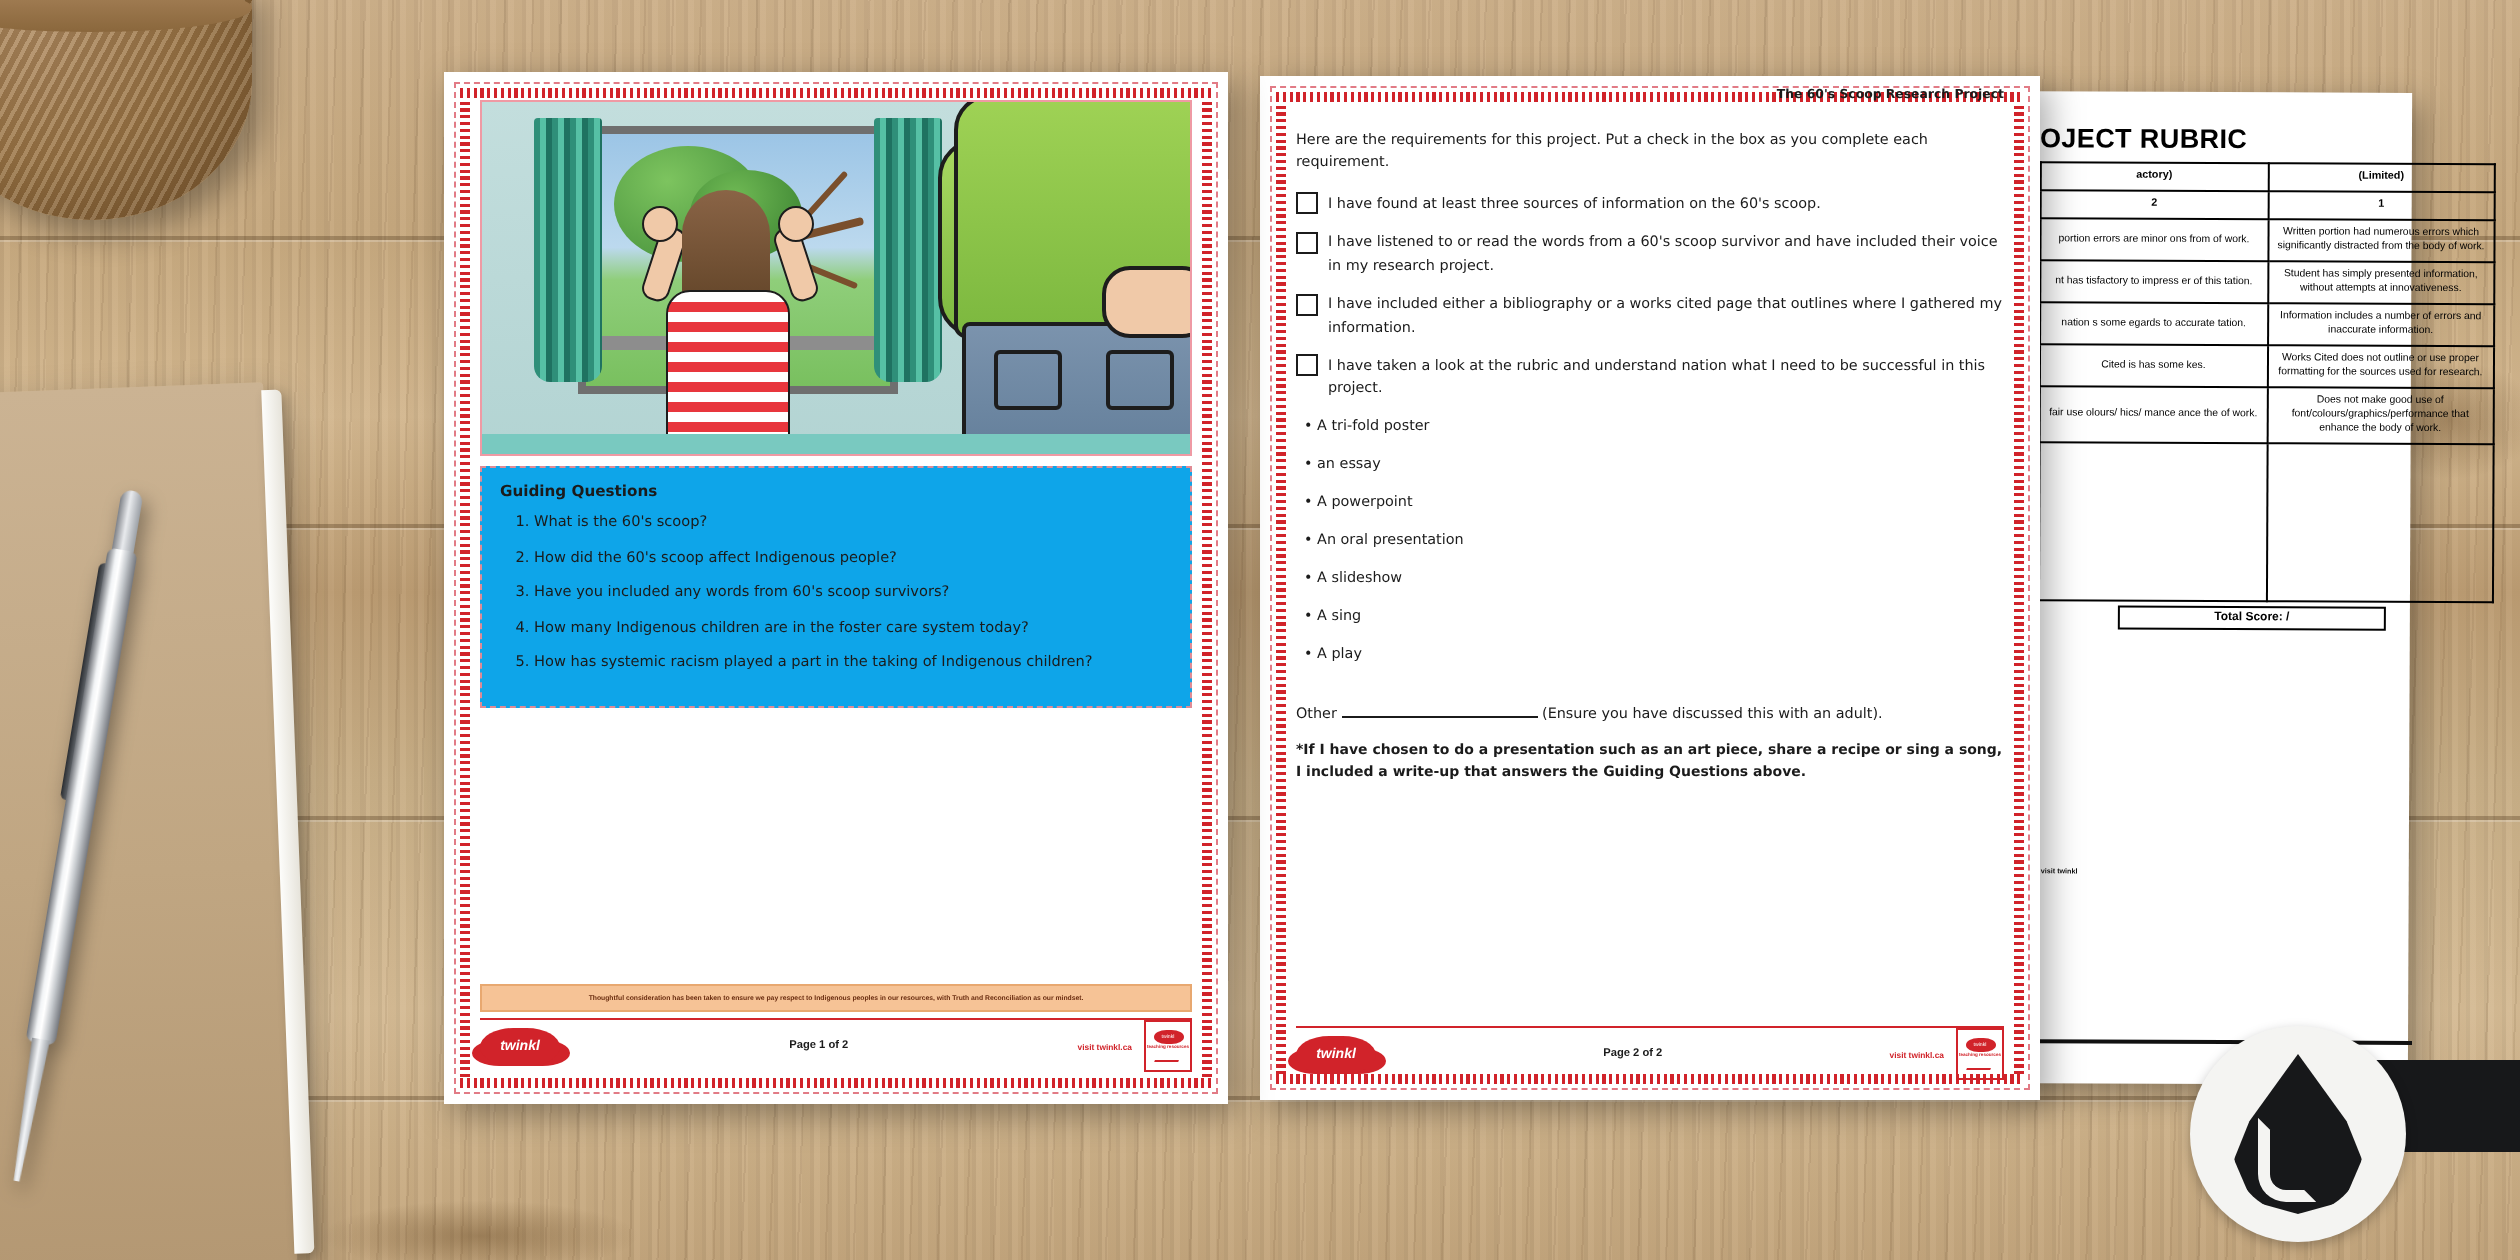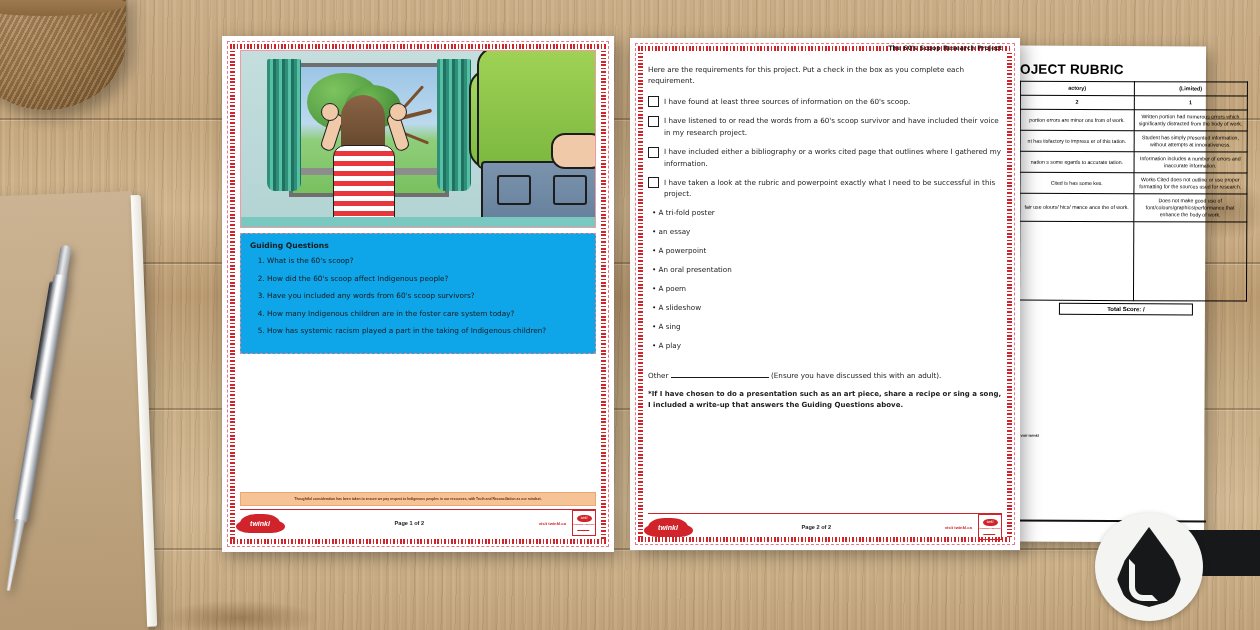--- a/index.html
+++ b/index.html
@@ -241,28 +241,27 @@
     <div class="chk-row">
       <span class="chk"></span>
       <span class="chk-t">I have listened to or read the words from a 60's scoop survivor and have included their voice in my research project.</span>
     </div>
     <div class="chk-row">
       <span class="chk"></span>
       <span class="chk-t">I have included either a bibliography or a works cited page that outlines where I gathered my information.</span>
     </div>
     <div class="chk-row">
       <span class="chk"></span>
-      <span class="chk-t">I have taken a look at the rubric and powerpoint exactly what I need to be successful in this project.</span>
+      <span class="chk-t">I have taken a look at the rubric and understand nation what I need to be successful in this project.</span>
     </div>
 
     <p class="opt">• A tri-fold poster</p>
     <p class="opt">• an essay</p>
     <p class="opt">• A powerpoint</p>
     <p class="opt">• An oral presentation</p>
-    <p class="opt">• A poem</p>
     <p class="opt">• A slideshow</p>
     <p class="opt">• A sing</p>
     <p class="opt">• A play</p>
 
     <p class="otherline">
       <span>Other</span>
       <span class="ul"></span>
       <span>(Ensure you have discussed this with an adult).</span>
     </p>
     <p class="note">*If I have chosen to do a presentation such as an art piece, share a recipe or sing a song, I included a write-up that answers the Guiding Questions above.</p>

